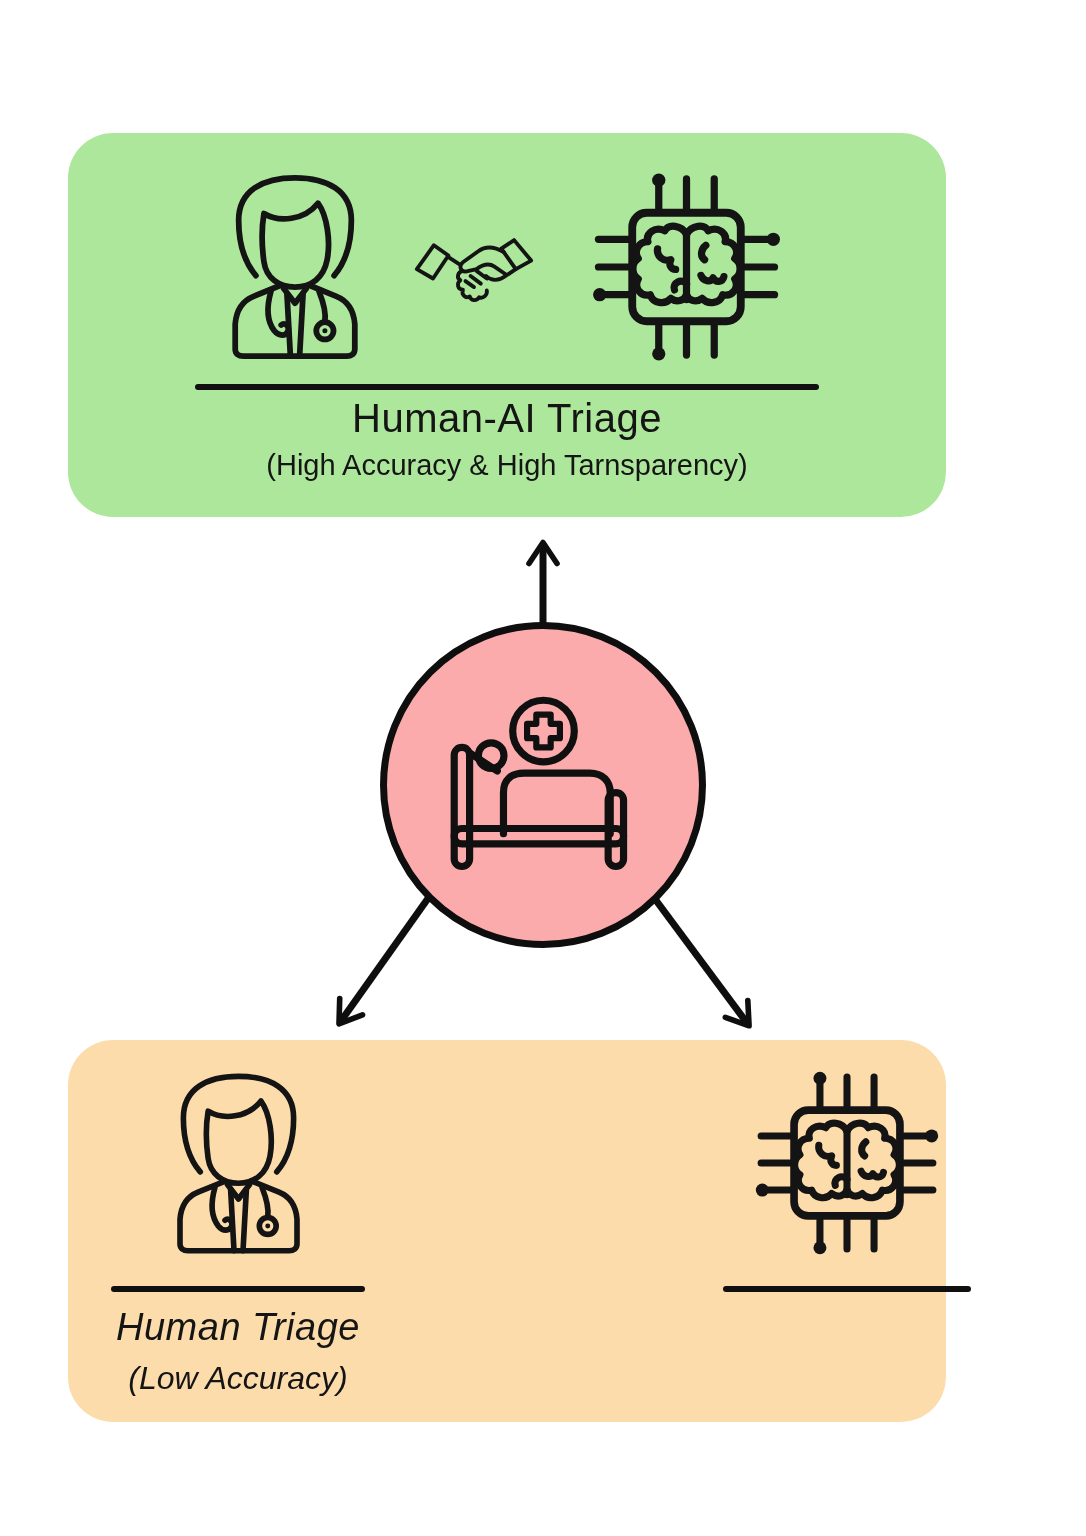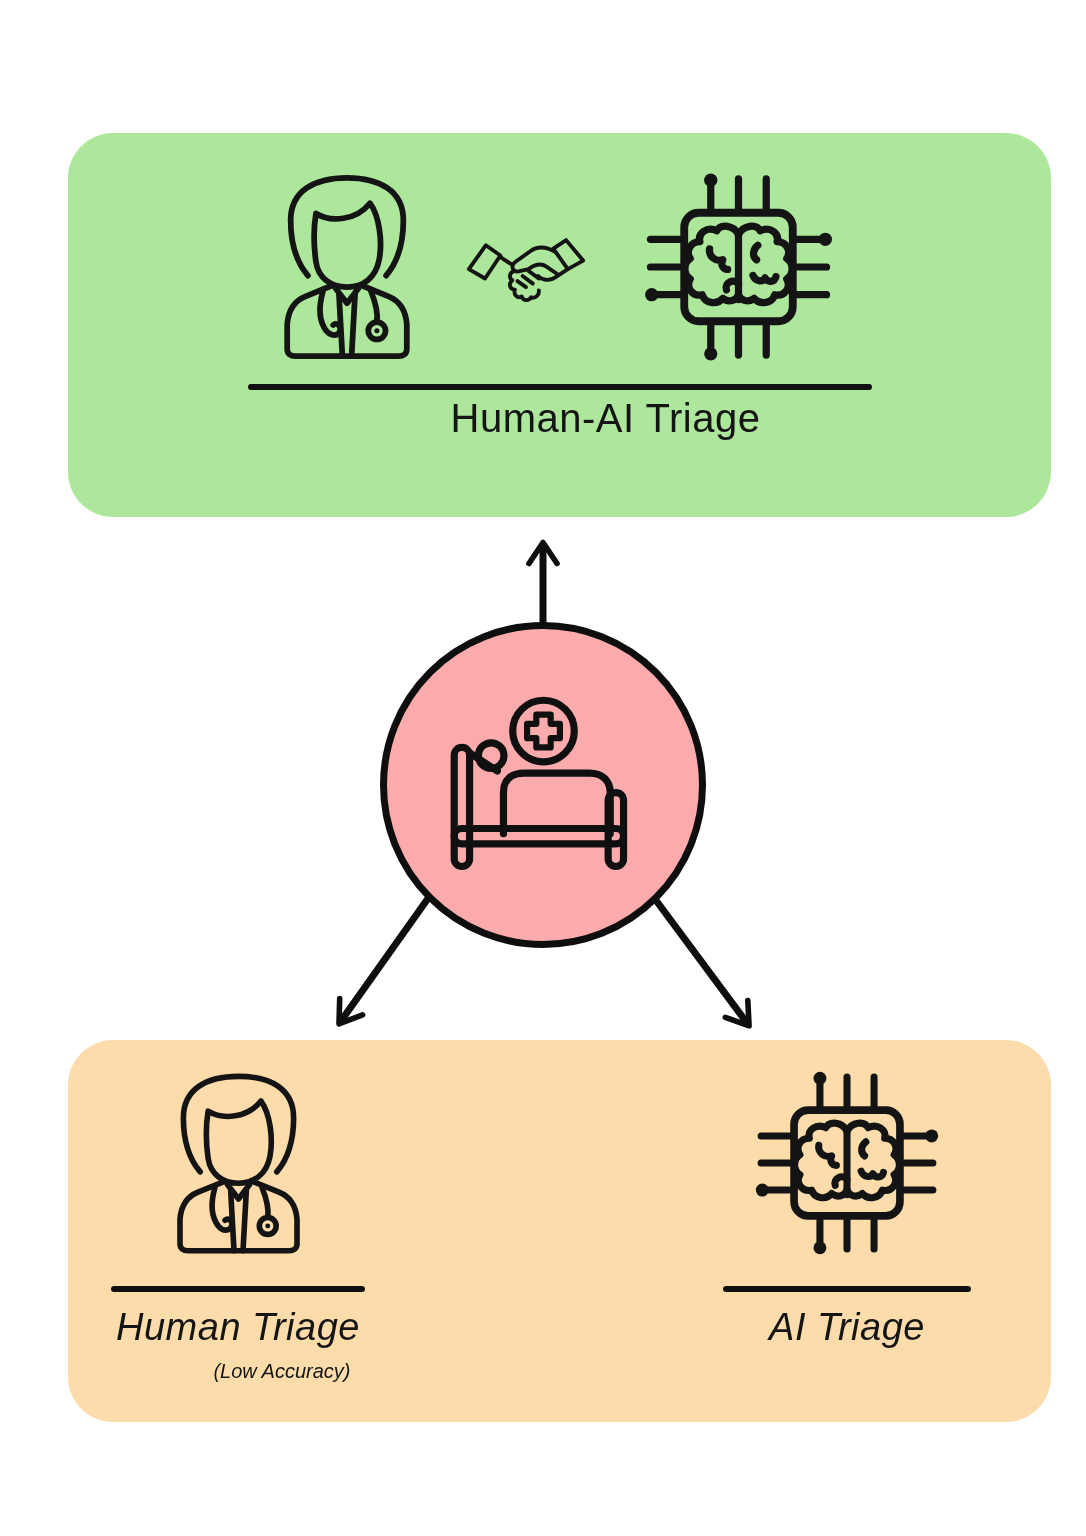--- a/index.html
+++ b/index.html
@@ -8,24 +8,23 @@
     width: 1086px;
     height: 1536px;
     background: #ffffff;
     font-family: "Liberation Sans", sans-serif;
     color: #151515;
     overflow: hidden;
   }
   .card {
     position: absolute;
     left: 68px;
-    width: 983px;
+    width: 878px;
     border-radius: 45px;
     box-sizing: border-box;
-    padding-left: 46px;
   }
   .card.top { top: 133px; height: 384px; }
   .card.bottom { top: 1040px; height: 382px; }
 
   .icon-row {
     position: absolute;
     top: 28px; left: 0; right: 0;
     height: 212px;
     display: flex;
     justify-content: center;
@@ -67,21 +66,21 @@
     top: 0; left: 0; right: 0;
     height: 246px;
     display: flex;
     justify-content: center;
     align-items: center;
   }
   .col .divider { top: 246px; }
   .col.left  .divider { width: 254px; }
   .col.right .divider { width: 248px; }
   .col .card-title { top: 266px; font-size: 38px; }
-  .col .card-subtitle { top: 320px; font-size: 20px; margin-left: 44px; }
+  .col .card-subtitle { top: 320px; font-size: 32px; }
 
   .patient-circle {
     position: absolute;
     left: 380px;
     top: 622px;
     width: 326px;
     height: 326px;
     border-radius: 50%;
     border: 7px solid #0e0e0e;
     box-sizing: border-box;
@@ -180,20 +179,21 @@
         </svg>
       <svg width="128" height="86">
           <use href="#sym-handshake"></use>
         </svg>
       <svg width="205" height="212">
           <use href="#sym-chip"></use>
         </svg>
     </div>
     <div class="divider"></div>
     <div class="card-title">Human-AI Triage</div>
+    <div class="card-subtitle">(High Accuracy &amp; High Tarnsparency)</div>
   </div>
 
   <svg class="arrows" width="1086" height="1536">
     <defs>
       <marker id="ah" markerWidth="6" markerHeight="6" viewBox="0 0 12 12" refX="8" refY="6" orient="auto">
         <path d="M3,2 L9,6 L3,10" fill="none" stroke="#0e0e0e" stroke-width="1.6" stroke-linecap="round" stroke-linejoin="round"></path>
       </marker>
     </defs>
     <line x1="543" y1="623" x2="543" y2="546" stroke="#0e0e0e" stroke-width="7" marker-end="url(#ah)"></line>
     <line x1="429" y1="897" x2="341" y2="1021" stroke="#0e0e0e" stroke-width="7" marker-end="url(#ah)"></line>
@@ -217,17 +217,16 @@
       <div class="card-title">Human Triage</div>
       <div class="card-subtitle">(Low Accuracy)</div>
     </div>
     <div class="col right">
       <div class="icon-slot">
         <svg width="200" height="206">
             <use href="#sym-chip"></use>
           </svg>
       </div>
       <div class="divider"></div>
-      <div class="card-title">AI Triage</div>
     </div>
   </div>
 
 </div>
 
 </body></html>

